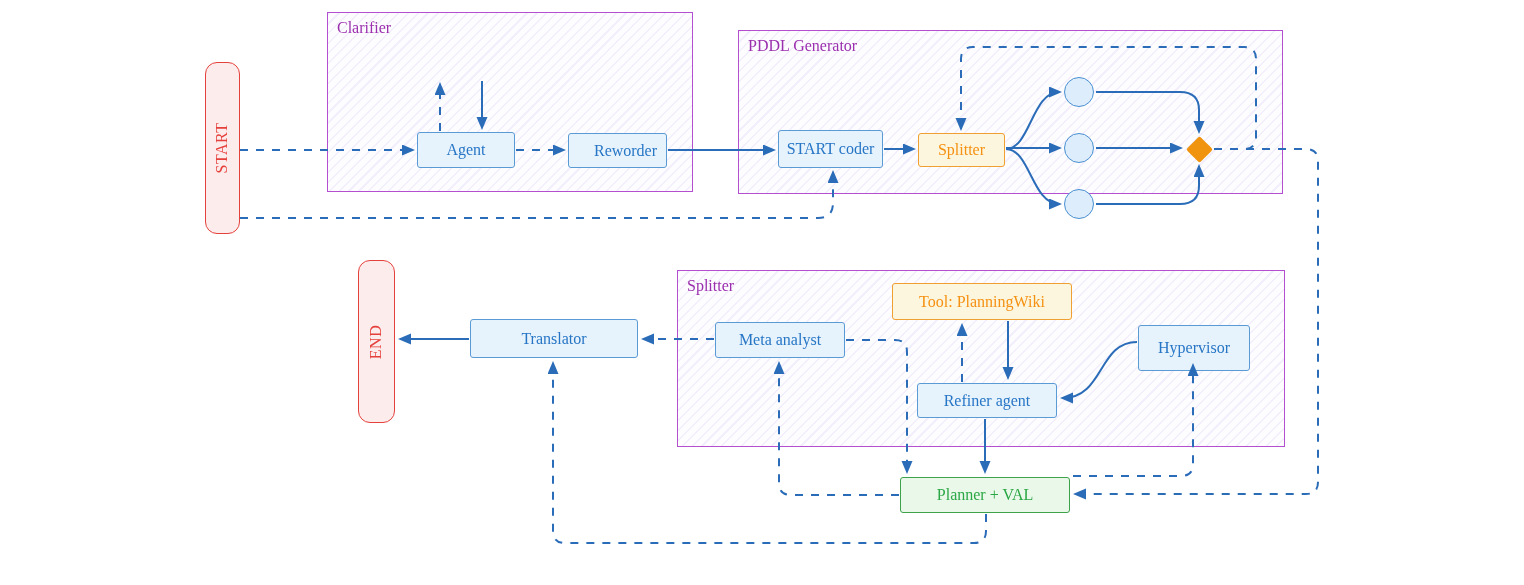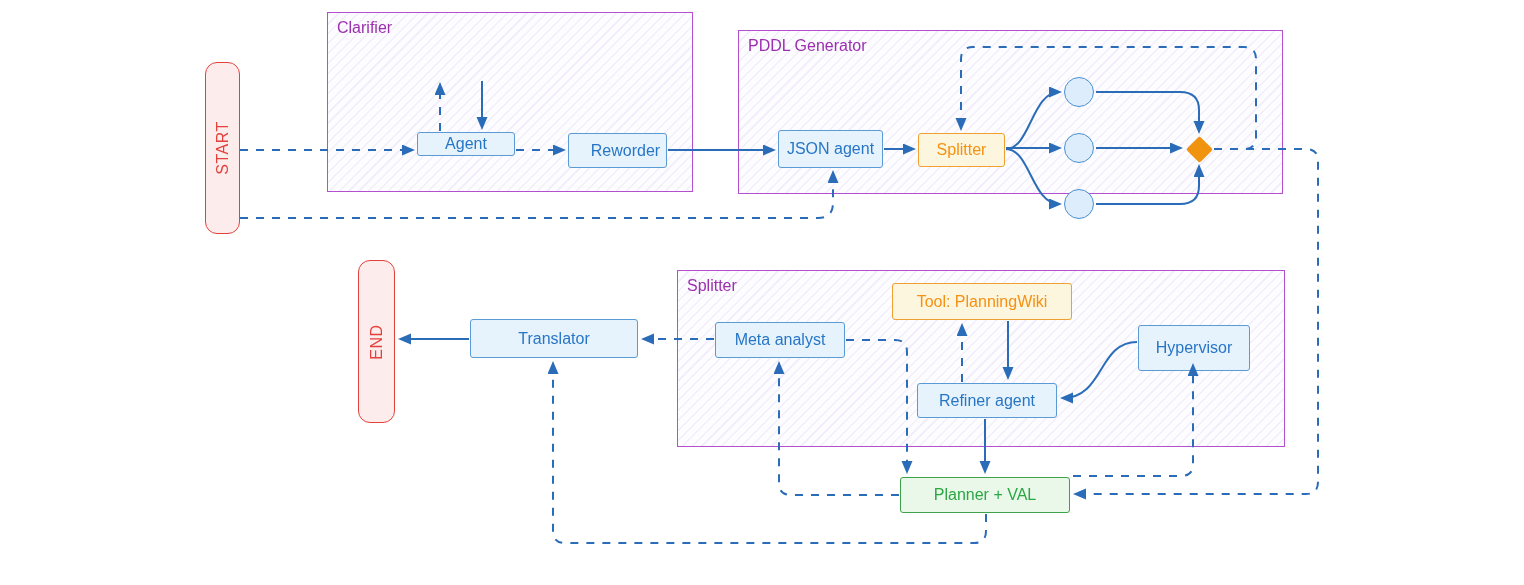--- a/index.html
+++ b/index.html
@@ -8,21 +8,21 @@
     --container-label:#9b2fae;
     --blue-fill:#e7f3fc; --blue-border:#5b9bd5; --blue-text:#2776c6;
     --orange-fill:#fdf6de; --orange-border:#f0a030; --orange-text:#f59112;
     --red-fill:#fdecec; --red-border:#e5413c;
     --green-fill:#eaf8ea; --green-border:#3da24a; --green-text:#2ba745;
     --diamond:#f0930f;
   }
   html,body{margin:0;padding:0;background:#ffffff;}
   #canvas{
     position:relative;width:1524px;height:585px;background:#ffffff;overflow:hidden;
-    font-family:Liberation Sans, sans-serif;
+    font-family:Liberation Serif, serif;
   }
   .container{
     position:absolute;
     border:1.5px solid var(--container-border);
     background:
       repeating-linear-gradient(135deg, rgba(150,110,230,0.10) 0px, rgba(150,110,230,0.10) 1.5px, rgba(0,0,0,0) 1.5px, rgba(0,0,0,0) 7px),
       #fdfdff;
     box-sizing:border-box;
   }
   .container-label{
@@ -73,30 +73,30 @@
 
   <div class="node terminal" style="left:205px;top:62px;width:35px;height:172px;">
     <span>START</span>
   </div>
 
   <div class="node terminal" style="left:358px;top:260px;width:37px;height:163px;">
     <span>END</span>
   </div>
 
 
-  <div class="node node-blue" style="left:417px;top:132px;width:98px;height:24px;align-items:center;">
+  <div class="node node-blue" style="left:417px;top:132px;width:98px;height:36px;align-items:center;">
     <span>Agent</span>
   </div>
 
   <div class="node node-blue" style="left:568px;top:133px;width:99px;height:35px;padding-left:16px;">
     <span>Reworder</span>
   </div>
 
   <div class="node node-blue" style="left:778px;top:130px;width:105px;height:38px;">
-    <span>JSON agent</span>
+    <span>START coder</span>
   </div>
 
   <div class="node node-orange" style="left:918px;top:133px;width:87px;height:34px;">
     <span>Splitter</span>
   </div>
 
   <div class="worker-circle" style="left:1064px;top:77px;"></div>
   <div class="worker-circle" style="left:1064px;top:133px;"></div>
   <div class="worker-circle" style="left:1064px;top:189px;"></div>
 

